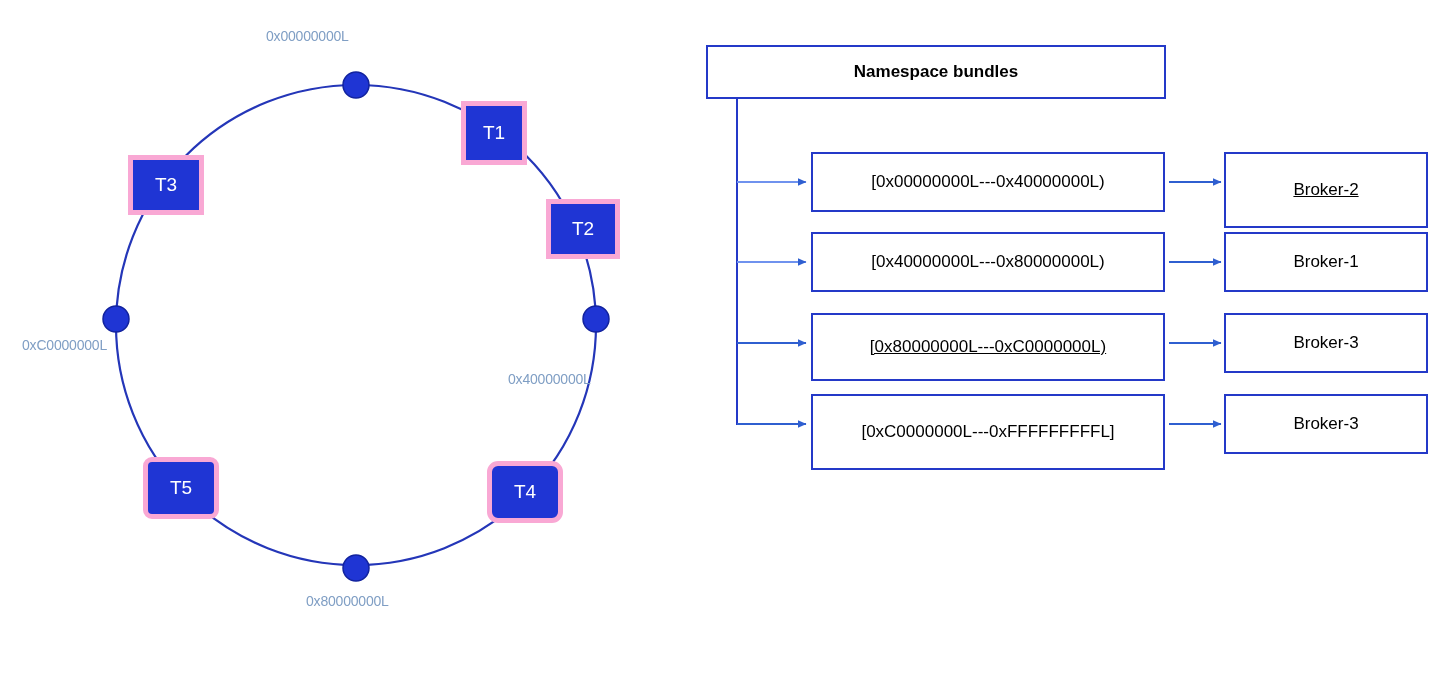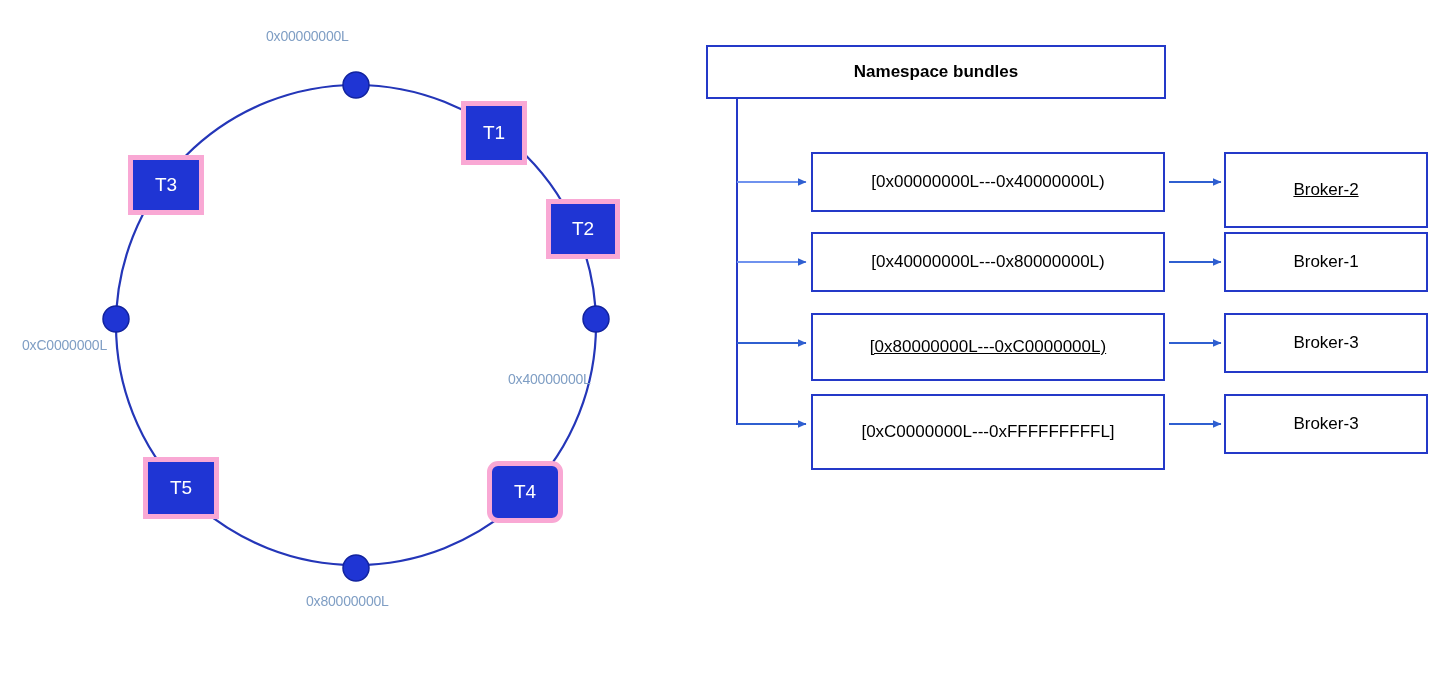--- a/index.html
+++ b/index.html
@@ -123,21 +123,21 @@
   </div>
   <div class="node-box" style="left:546px; top:199px; width:64px; height:50px;text-align:center;">
     <span>T2</span>
   </div>
   <div class="node-box" style="left:128px; top:155px; width:66px; height:50px;">
     <span>T3</span>
   </div>
   <div class="node-box" style="left:487px; top:461px; width:66px; height:52px;border-radius:11px;">
     <span>T4</span>
   </div>
-  <div class="node-box" style="left:143px; top:457px; width:66px; height:52px;">
+  <div class="node-box" style="left:143px; top:457px; width:66px; height:52px;border-radius:9px;">
     <span>T5</span>
   </div>
 
   <div class="flow">
 
     <svg class="flow-svg" viewBox="0 0 760 440" xmlns="http://www.w3.org/2000/svg">
       <defs>
         <marker id="arrow" markerWidth="9" markerHeight="8" refX="8.5" refY="4" orient="auto" markerUnits="userSpaceOnUse">
           <path d="M0,0 L9,4 L0,8 z" fill="#2f5fd0"></path>
         </marker>

